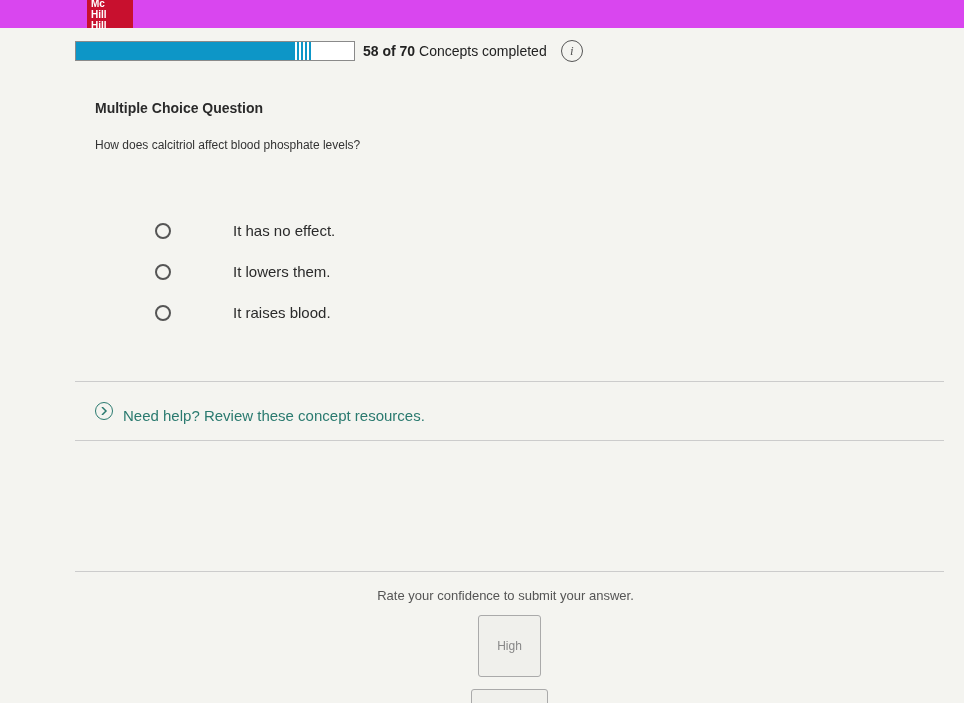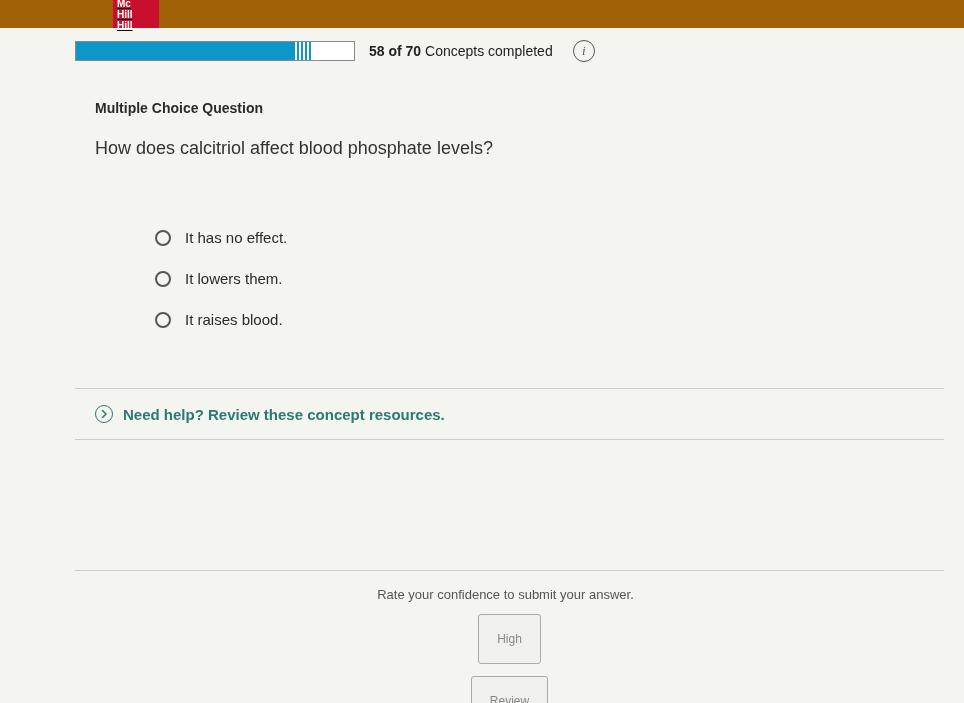--- a/index.html
+++ b/index.html
@@ -4,26 +4,25 @@
   <style>
     * { box-sizing: border-box; margin: 0; padding: 0; }
     body {
       font-family: Arial, Helvetica, sans-serif;
       background: #f4f4f0;
       width: 964px;
       height: 703px;
       overflow: hidden;
     }
     .topbar {
-      background: #a16207;
+      background: #d946ef;
       height: 28px;
       display: flex;
       align-items: flex-start;
-      padding-left: 113px;
-      text-decoration: underline;
+      padding-left: 87px;
     }
     .logo {
       background: #c8102e;
       color: #fff;
       font-size: 10px;
       font-weight: bold;
       line-height: 1.1;
       padding: 2px 4px;
       height: 28px;
       display: flex;
@@ -31,21 +30,21 @@
       justify-content: center;
       width: 46px;
     }
     .content-wrap {
       padding: 0 0 0 75px;
     }
     .progress-row {
       display: flex;
       align-items: center;
       padding: 12px 0 18px 0;
-      gap: 14px;
+      gap: 8px;
     }
     .progress-bar {
       width: 280px;
       height: 20px;
       border: 1px solid #8a8a8a;
       background: #fff;
       position: relative;
       overflow: hidden;
     }
     .progress-fill {
@@ -83,21 +82,21 @@
     .main-panel {
       padding: 20px 30px 0 20px;
     }
     .q-type {
       font-size: 14px;
       font-weight: bold;
       color: #2a2a2a;
       margin-bottom: 22px;
     }
     .q-text {
-      font-size: 18px;
+      font-size: 12px;
       color: #333;
       margin-bottom: 70px;
     }
     .options {
       padding-left: 60px;
       margin-bottom: 60px;
     }
     .option {
       display: flex;
       align-items: center;
@@ -107,20 +106,21 @@
     }
     .radio {
       width: 16px; height: 16px;
       border: 2px solid #555;
       border-radius: 50%;
       flex-shrink: 0;
     }
     .option-label {
       font-size: 15px;
       color: #2a2a2a;
+      margin-left: 48px;
     }
     .help-row {
       border-top: 1px solid #ccc;
       border-bottom: 1px solid #ccc;
       padding: 16px 20px;
       display: flex;
       align-items: center;
       gap: 10px;
       margin-right: 20px;
     }
@@ -129,22 +129,23 @@
       border: 1.5px solid #2a7a6f;
       border-radius: 50%;
       display: flex;
       align-items: center;
       justify-content: center;
       color: #2a7a6f;
       font-size: 11px;
     }
     .help-text {
       font-size: 15px;
-      font-weight: bold;
+      font-weight: normal;
       color: #2a7a6f;
+      margin-top: 9px;
     }
     .spacer { height: 130px; }
     .submit-row {
       border-top: 1px solid #ccc;
       padding: 16px 20px;
       display: flex;
       align-items: center;
       gap: 12px;
       margin-right: 20px;
       flex-direction: column;
@@ -152,21 +153,21 @@
     .submit-label {
       font-size: 13px;
       color: #555;
       margin-right: 8px;
     }
     .conf-btn {
       border: 1px solid #aaa;
       background: #f0f0ec;
       color: #888;
       font-size: 12px;
-      padding: 17px 18px;
+      padding: 23px 18px;
       border-radius: 3px;
       cursor: pointer;
     }
   </style>
 </head>
 <body>
 
 <div class="topbar">
   <div class="logo">
     <span>Mc</span>

